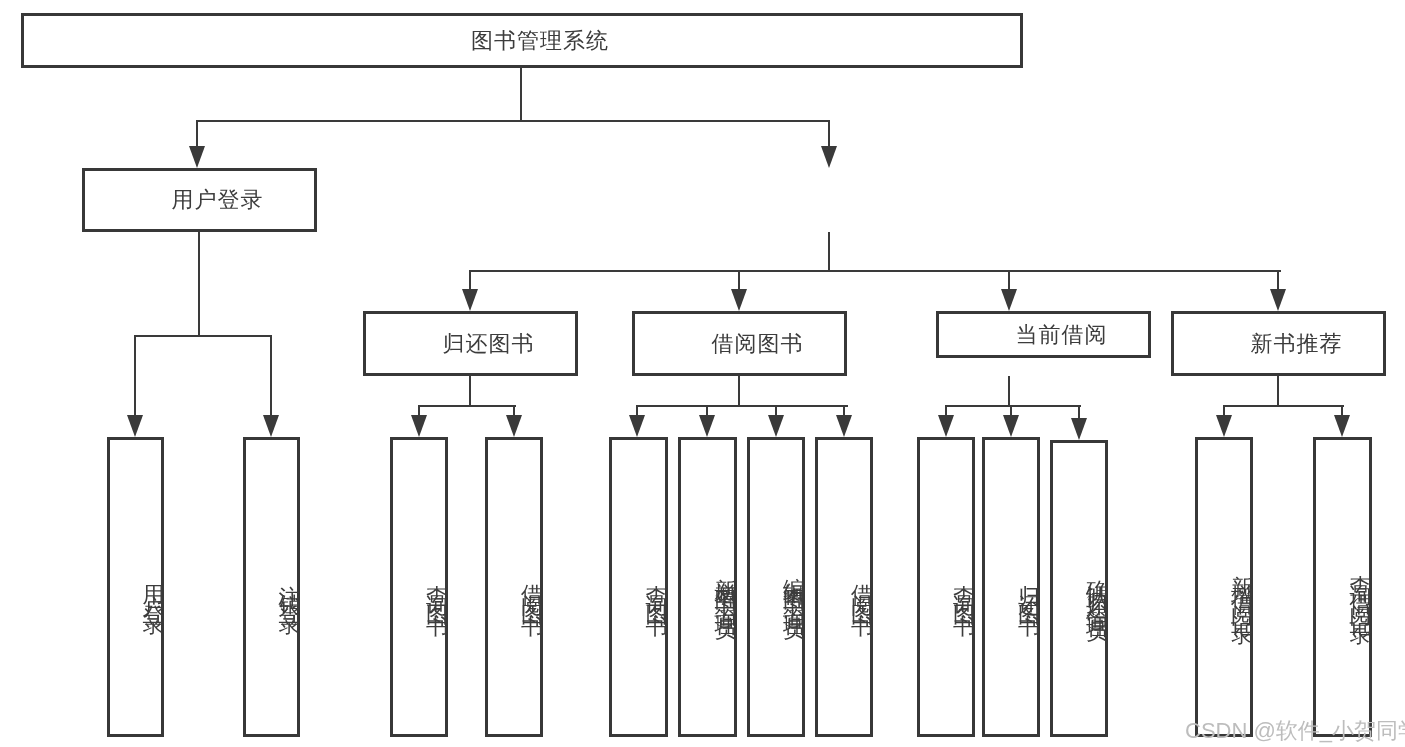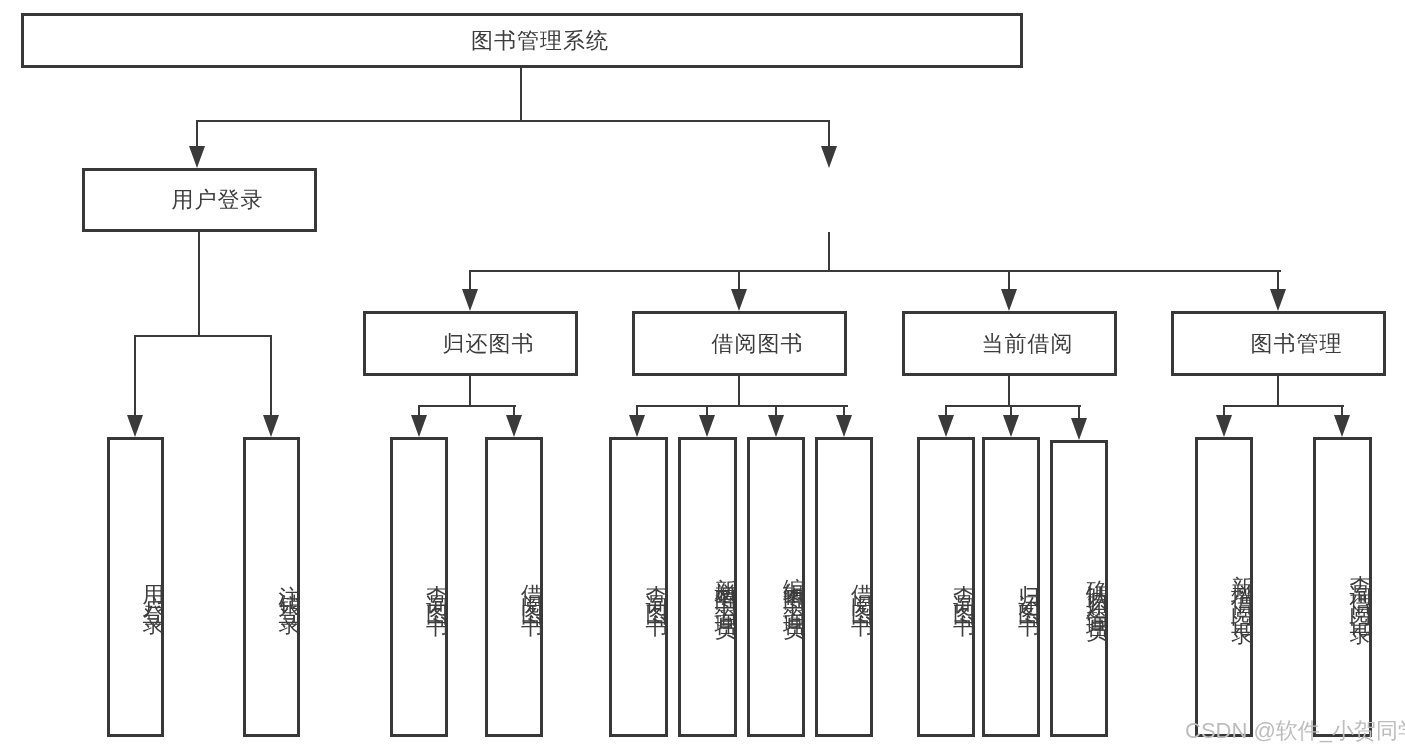--- a/index.html
+++ b/index.html
@@ -117,22 +117,22 @@
   <div class="arrow" style="left:1216px; top:415px;"></div>
   <div class="vline" style="left:1341px; top:405px; height:12px;"></div>
   <div class="arrow" style="left:1334px; top:415px;"></div>
 
   <div class="node" style="left:21px; top:13px; width:1002px; height:55px;">图书管理系统</div>
 
   <div class="node" style="left:82px; top:168px; width:235px; height:64px;">用户登录</div>
 
   <div class="node" style="left:363px; top:311px; width:215px; height:65px;">归还图书</div>
   <div class="node" style="left:632px; top:311px; width:215px; height:65px;">借阅图书</div>
-  <div class="node" style="left:902px; top:311px; width:215px; height:65px;">当前借阅</div>
-  <div class="node" style="left:1171px; top:311px; width:215px; height:65px;">图书管理</div>
+  <div class="node" style="left:936px; top:311px; width:215px; height:47px;">当前借阅</div>
+  <div class="node" style="left:1171px; top:311px; width:215px; height:65px;">新书推荐</div>
 
   <div class="node vnode" style="left:107px; top:437px; width:57px; height:300px;">用户登录</div>
   <div class="node vnode" style="left:243px; top:437px; width:57px; height:300px;">注销登录</div>
 
   <div class="node vnode" style="left:390px; top:437px; width:58px; height:300px;">查询图书</div>
   <div class="node vnode" style="left:485px; top:437px; width:58px; height:300px;">借阅图书</div>
 
   <div class="node vnode" style="left:609px; top:437px; width:59px; height:300px;">查询图书</div>
   <div class="node vnode long" style="left:678px; top:437px; width:59px; height:300px;">新增图书（管理员）</div>
   <div class="node vnode long" style="left:747px; top:437px; width:58px; height:300px;">编辑图书（管理员）</div>

